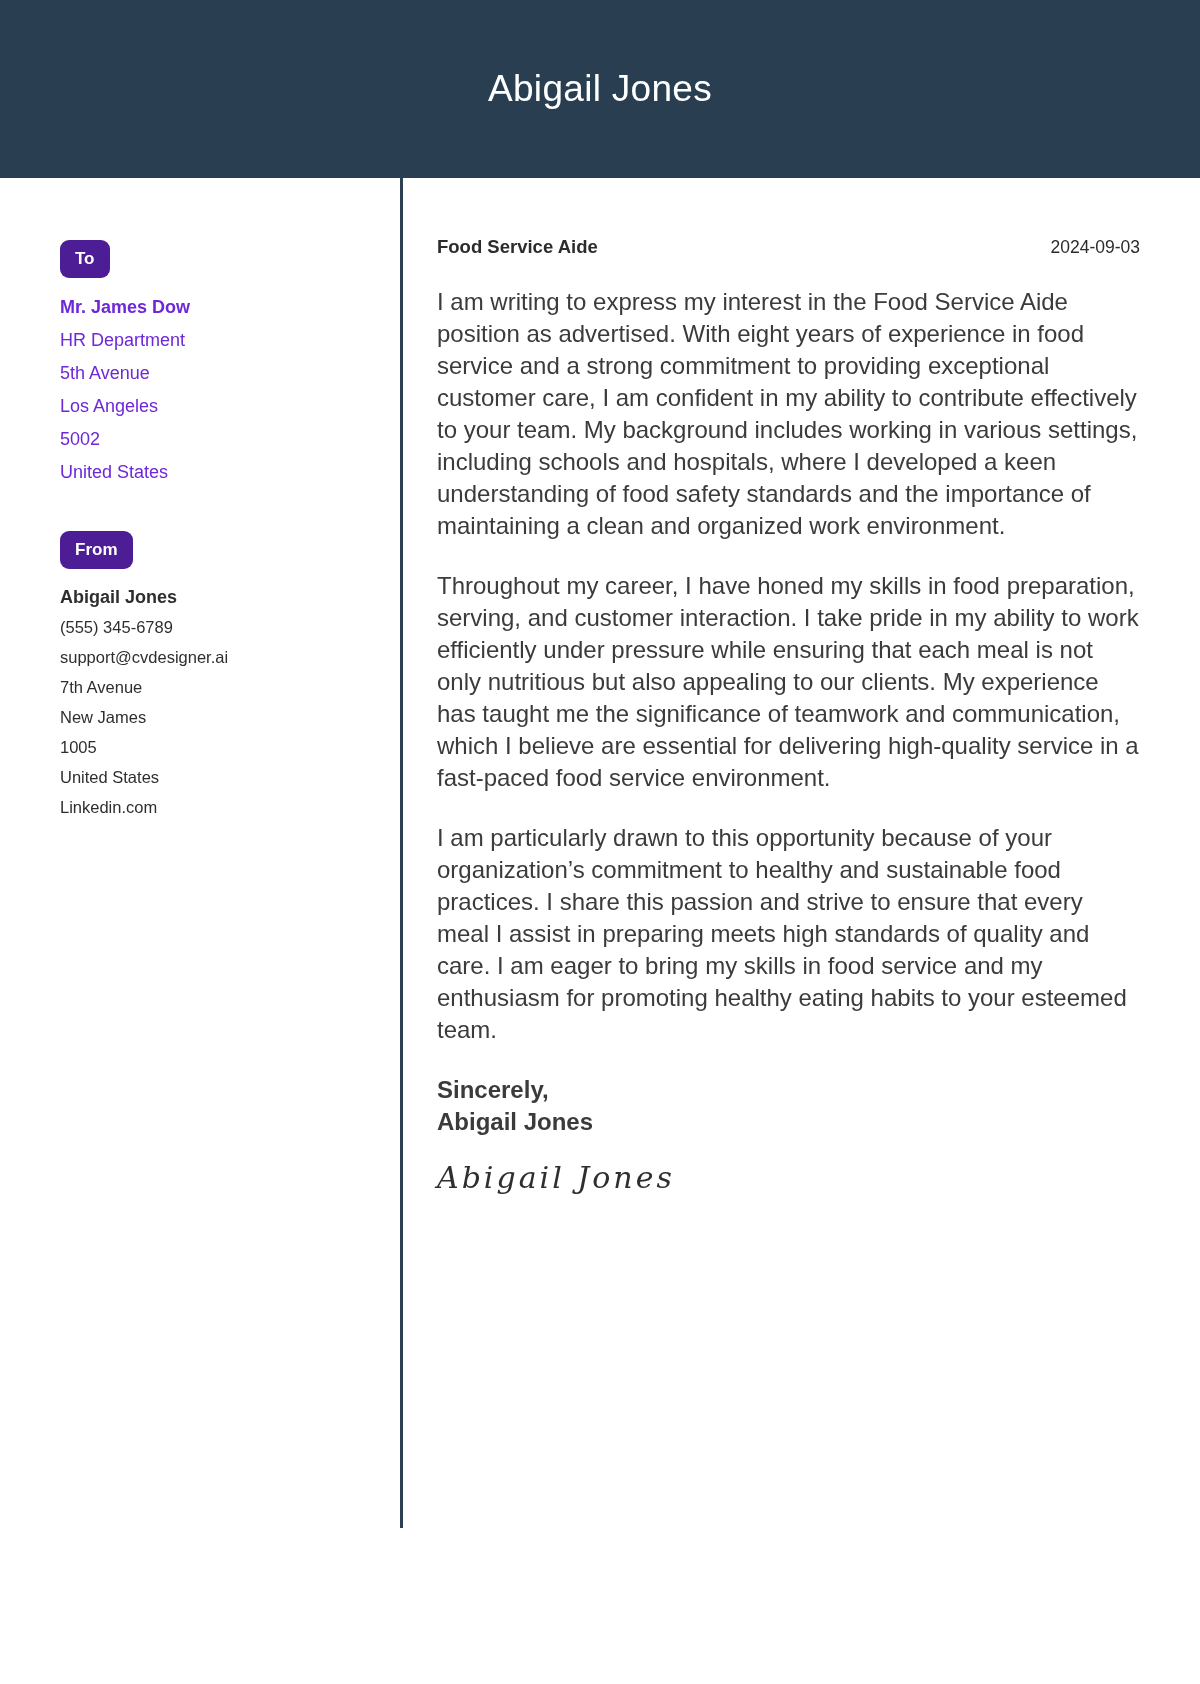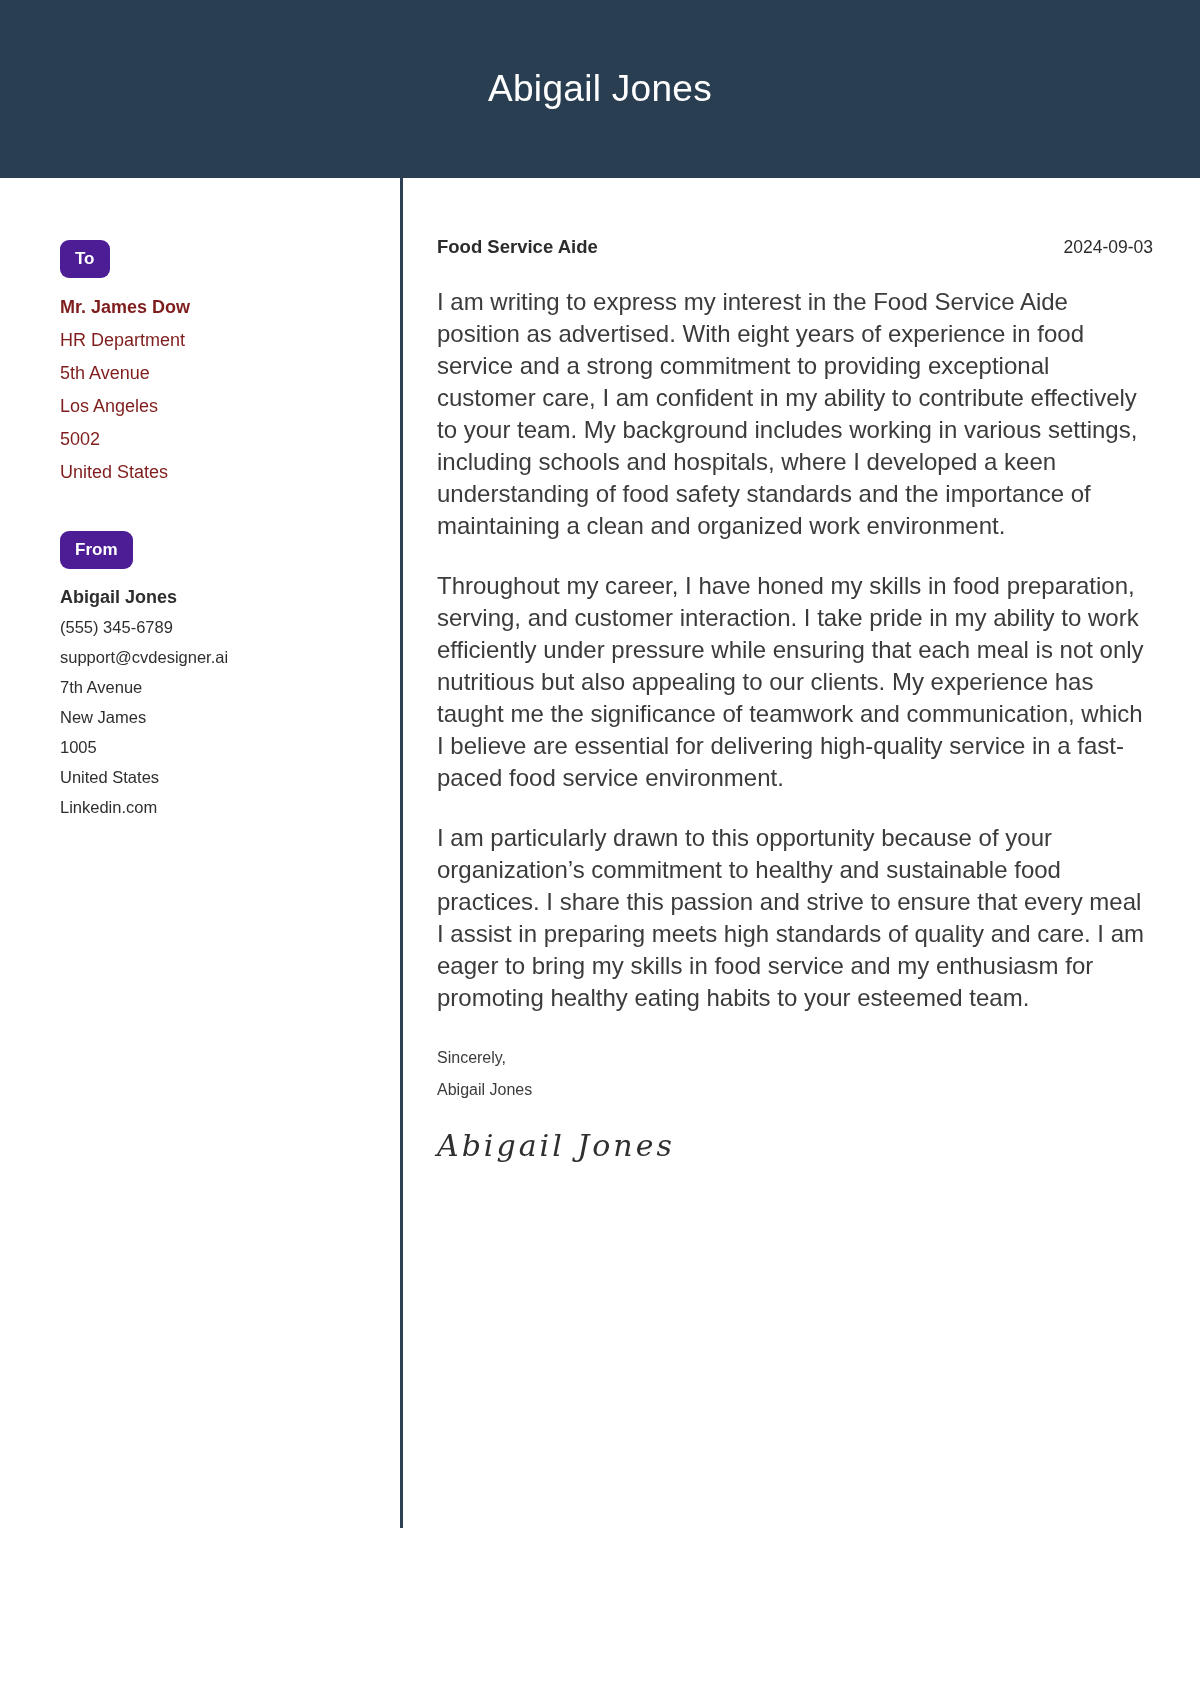--- a/index.html
+++ b/index.html
@@ -55,36 +55,36 @@
     font-weight: bold;
     font-size: 17px;
     line-height: 1;
     padding: 10px 15px 11px;
     border-radius: 9px;
   }
   .to-block {
     margin-top: 13px;
     font-size: 18px;
     line-height: 33px;
-    color: #7f1d1d;
+    color: #6d28d9;
   }
   .to-block .addr-name { font-weight: bold; }
   .from-section { margin-top: 42px; }
   .from-block {
     margin-top: 13px;
     font-size: 16.5px;
     line-height: 30px;
     color: #2e2e2e;
   }
   .from-block .addr-name { font-weight: bold; font-size: 18px; }
 
   
   .main {
     flex: 1;
-    padding: 58px 47px 0 37px;
+    padding: 58px 60px 0 37px;
     border-radius: 18px;
   }
   .title-row {
     display: flex;
     justify-content: space-between;
     align-items: baseline;
   }
   .job-title {
     font-size: 18.5px;
     font-weight: bold;
@@ -101,22 +101,23 @@
   }
   .paragraphs { margin-top: 28px; }
   .paragraphs p {
     font-size: 24px;
     line-height: 32px;
     margin-bottom: 28px;
     color: #3b3b3b;
   }
   .closing-block {
     margin-top: 20px;
-    font-size: 16px;
+    font-size: 24px;
     line-height: 32px;
+    font-weight: bold;
   }
   .signature {
     margin-top: 22px;
     font-family: "DejaVu Serif", serif;
     font-style: italic;
     font-size: 30px;
     letter-spacing: 3px;
     color: #2f2f2f;
   }
 </style>

